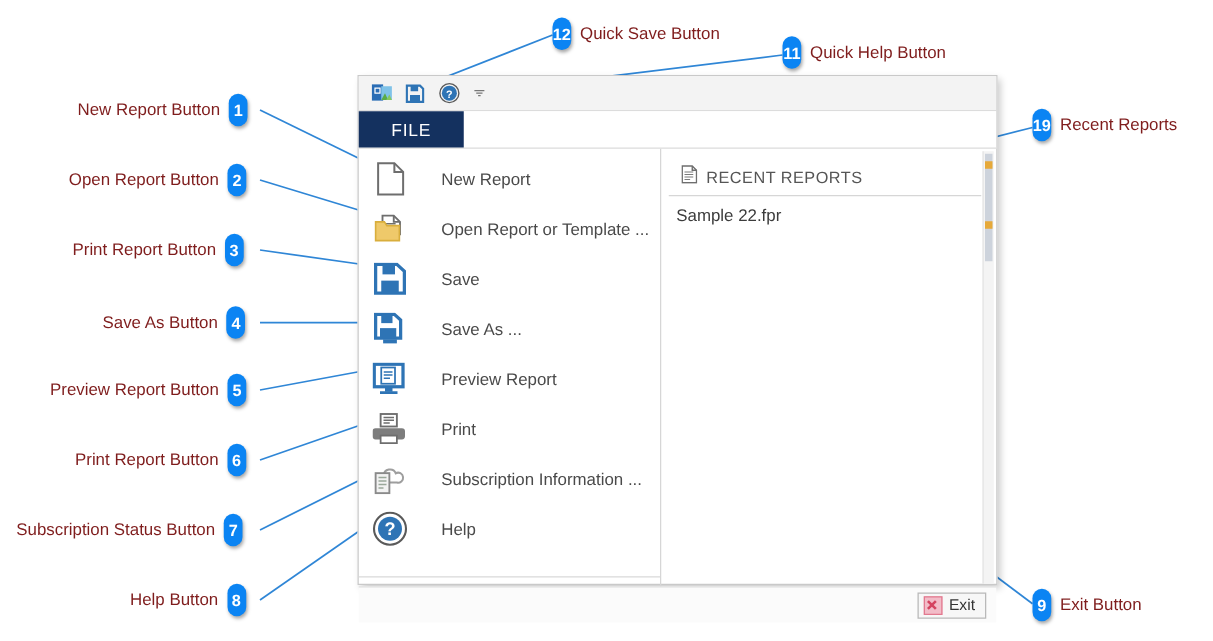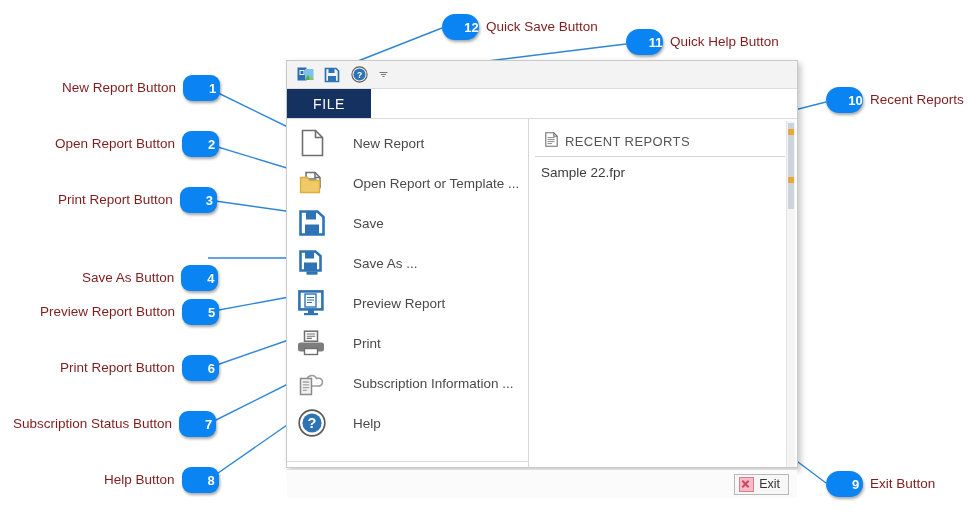--- a/index.html
+++ b/index.html
@@ -18,21 +18,20 @@
   
   .callout{position:absolute;display:flex;align-items:center;gap:7px;white-space:nowrap;}
   .co-label{font-size:13.5px;color:#7f1d1d;line-height:1;}
   .badge{
     width:15px;height:26px;border-radius:9px;
     background:#0b84f3;
     color:#fff;font-size:13px;font-weight:bold;
     display:flex;align-items:center;justify-content:center;
     box-shadow:1px 2px 3px rgba(0,0,0,.35);
     flex:0 0 auto;
-    padding-left:22px;
   }
   .badge.round{border-radius:13px;}
 
   
   #win{
     position:absolute;left:286px;top:60px;width:512px;height:408px;
     background:#ffffff;
     border:1px solid #c9c9c9;
     box-shadow:3px 3px 6px rgba(0,0,0,.22);
     box-sizing:border-box;
@@ -130,21 +129,21 @@
     <span class="badge">1</span>
   </div>
   <div class="callout" style="left:55px;  top:131px;">
     <span class="co-label">Open Report Button</span>
     <span class="badge">2</span>
   </div>
   <div class="callout" style="left:58px;  top:187px;">
     <span class="co-label">Print Report Button</span>
     <span class="badge">3</span>
   </div>
-  <div class="callout" style="left:82px;  top:245px;margin-top:20px;">
+  <div class="callout" style="left:82px;  top:245px;">
     <span class="co-label">Save As Button</span>
     <span class="badge">4</span>
   </div>
   <div class="callout" style="left:40px;  top:299px;">
     <span class="co-label">Preview Report Button</span>
     <span class="badge">5</span>
   </div>
   <div class="callout" style="left:60px;  top:355px;">
     <span class="co-label">Print Report Button</span>
     <span class="badge">6</span>
@@ -156,21 +155,21 @@
   <div class="callout" style="left:104px; top:467px;">
     <span class="co-label">Help Button</span>
     <span class="badge">8</span>
   </div>
 
   <div class="callout" style="left:826px; top:497px; transform:translateY(-26px);">
     <span class="badge round">9</span>
     <span class="co-label">Exit Button</span>
   </div>
   <div class="callout" style="left:826px; top:87px;">
-    <span class="badge round">10</span>
+    <span class="badge round">19</span>
     <span class="co-label">Recent Reports</span>
   </div>
   <div class="callout" style="left:626px; top:29px;">
     <span class="badge round">11</span>
     <span class="co-label">Quick Help Button</span>
   </div>
   <div class="callout" style="left:442px; top:14px;">
     <span class="badge round">12</span>
     <span class="co-label">Quick Save Button</span>
   </div>

